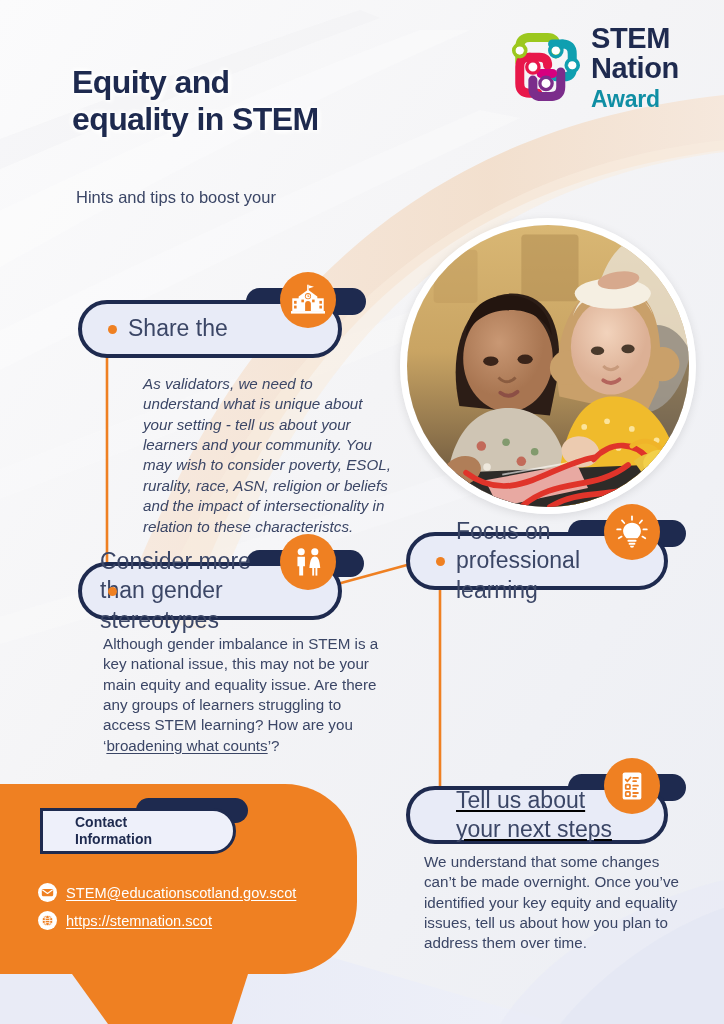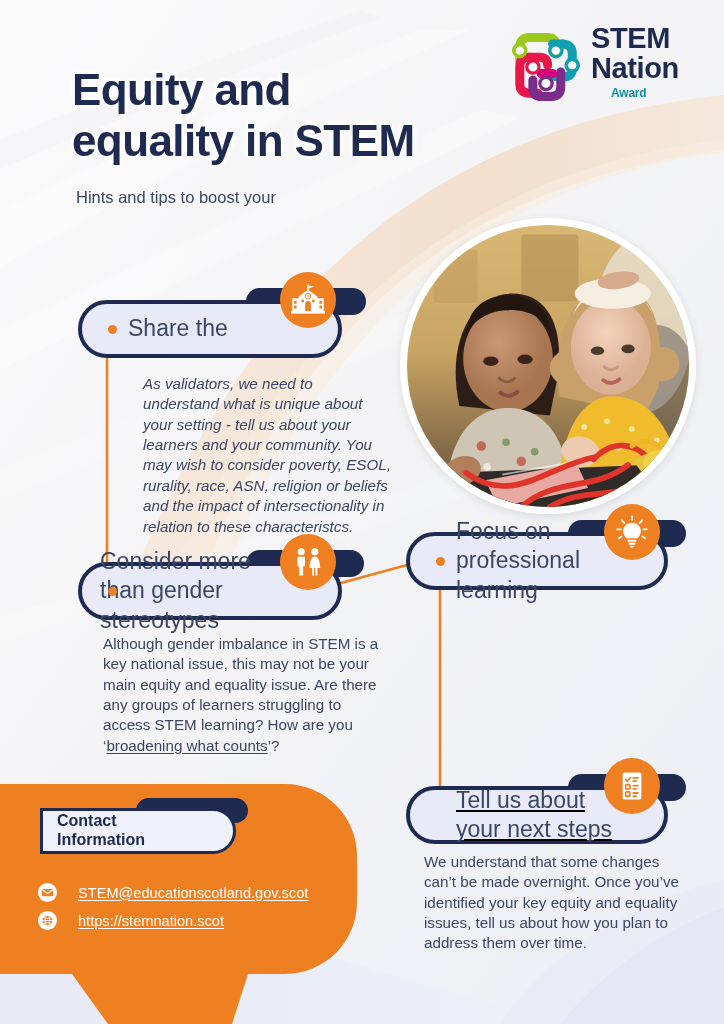--- a/index.html
+++ b/index.html
@@ -11,38 +11,38 @@
     overflow:hidden;
   }
   #page { position:absolute; inset:0; width:724px; height:1024px; overflow:hidden; }
 
   
   .bg-svg { position:absolute; inset:0; width:724px; height:1024px; }
 
   
   .title {
     position:absolute; left:72px; top:64px; width:420px;
-    font-size:44px; line-height:1.16; font-weight:700;
+    font-size:32px; line-height:1.16; font-weight:700;
     color:#1e2a4f; letter-spacing:-0.6px;
     text-shadow: 0 0 5px #fff, 0 0 5px #fff, 0 0 9px #fff, 2px 2px 4px #fff, -2px -2px 4px #fff;
   }
   .subtitle {
     position:absolute; left:76px; top:186px; width:330px;
     font-size:16.5px; line-height:1.38; color:#3b4666; font-weight:400;
   }
 
   
   .logo-wrap { position:absolute; left:505px; top:24px; width:200px; height:86px; }
   .logo-mark { position:absolute; left:0; top:2px; width:82px; height:82px; }
   .logo-text { position:absolute; left:86px; top:0px; }
   .logo-l1, .logo-l2 {
     font-size:29px; font-weight:700; color:#1e2a4f;
     line-height:1.02; letter-spacing:-0.4px;
   }
-  .logo-l3 { font-size:12px; font-weight:700; color:#0f8ea4; margin-top:3px; letter-spacing:-0.2px;margin-left:20px;}
+  .logo-l3 { font-size:23px; font-weight:700; color:#0f8ea4; margin-top:3px; letter-spacing:-0.2px;}
 
   
   .photo {
     position:absolute; left:400px; top:218px;
     width:296px; height:296px; border-radius:50%;
     border:7px solid #fff; overflow:hidden;
     box-shadow:0 2px 10px rgba(0,0,0,.10);
   }
   .photo svg { display:block; width:100%; height:100%; }
 
@@ -89,24 +89,24 @@
     position:absolute; left:96px; top:0; width:112px; height:25px;
     background:#1e2a4f; border-radius:13px; z-index:1;
   }
   .cp-body {
     position:absolute; left:0; top:10px; width:196px; height:46px;
     background:#eef0fa; border:3px solid #1e2a4f;
     border-radius:0 26px 26px 0; z-index:2;
     display:flex; align-items:center;
   }
   .cp-text {
-    font-size:16px; font-weight:700; color:#1e2a4f; line-height:1.18; padding-left:14px;
+    font-size:14px; font-weight:700; color:#1e2a4f; line-height:1.18; padding-left:32px;
   }
   .contact-row {
-    position:absolute; display:flex; align-items:center; gap:21px;
+    position:absolute; display:flex; align-items:center; gap:9px;
   }
   .contact-icon {
     width:19px; height:19px; border-radius:50%; background:#fff;
     display:flex; align-items:center; justify-content:center; flex:0 0 auto;
   }
   .contact-icon svg { width:13px; height:13px; display:block; }
   .contact-link {
     color:#fff; font-size:14.6px; text-decoration:underline; text-underline-offset:2px;
   }
 </style>

